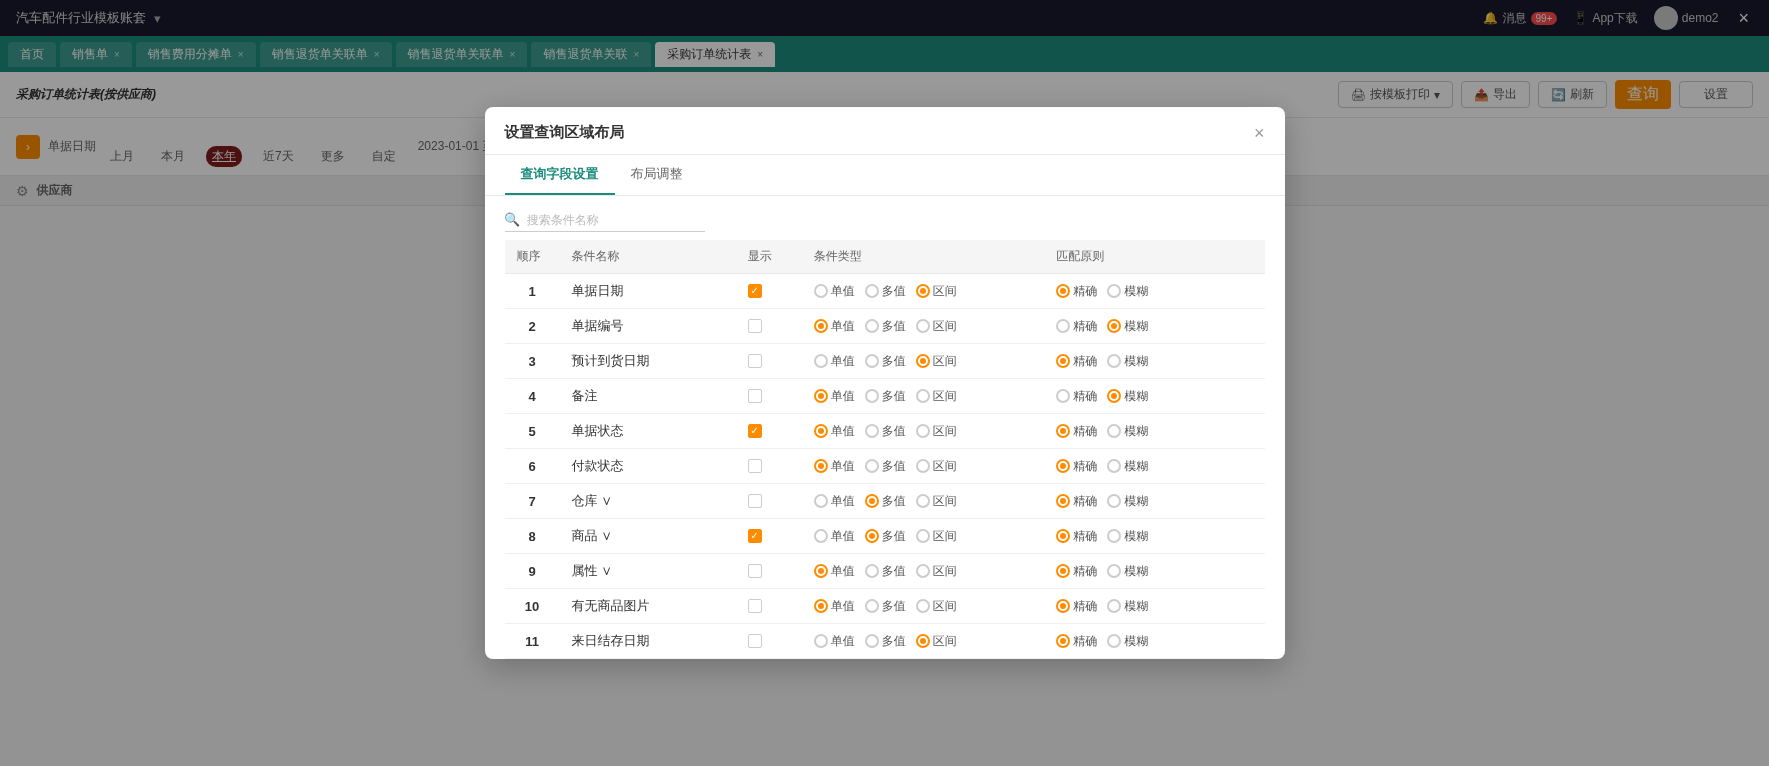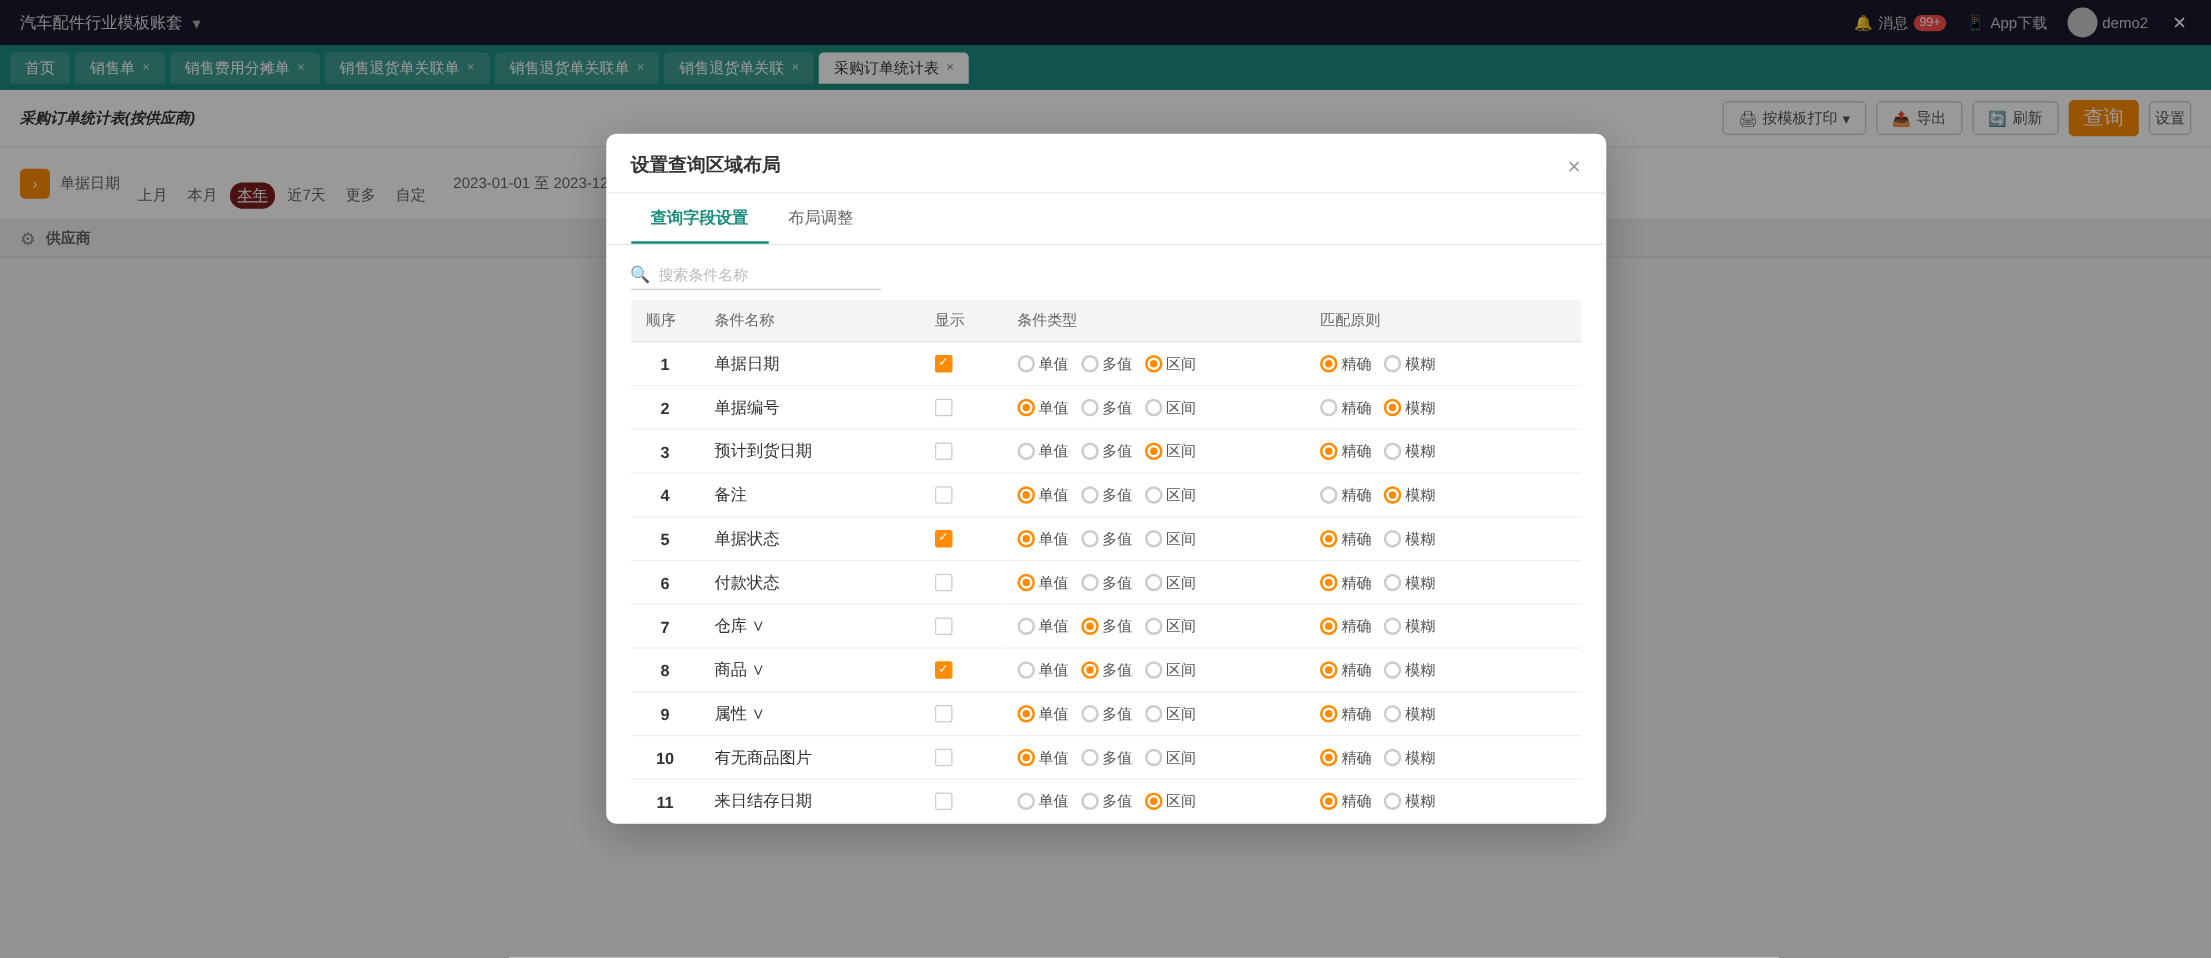--- a/index.html
+++ b/index.html
@@ -58,34 +58,34 @@
       padding: 8px 16px;
       display: flex;
       align-items: center;
       justify-content: space-between;
       border-bottom: 1px solid #e8e8e8;
     }
     .page-title { font-size: 12px; font-weight: bold; color: #333; font-style: italic; }
     .header-actions { display: flex; align-items: center; gap: 8px; }
     .btn-outline { border: 1px solid #ccc; background: white; padding: 4px 12px; border-radius: 4px; cursor: pointer; font-size: 12px; color: #555; display: flex; align-items: center; gap: 4px; }
     .btn-primary { background: #ff8c00; color: white; border: none; padding: 4px 12px; border-radius: 4px; cursor: pointer; font-size: 16px; }
-    .btn-secondary { background: white; border: 1px solid #ccc; color: #555; padding: 4px 4px; border-radius: 4px; cursor: pointer; font-size: 12px; }
+    .btn-secondary { background: white; border: 1px solid #ccc; color: #555; padding: 4px 24px; border-radius: 4px; cursor: pointer; font-size: 12px; }
 
     
     .filter-bar {
       background: white;
       padding: 8px 16px;
       display: flex;
       align-items: center;
       gap: 8px;
       border-bottom: 1px solid #e8e8e8;
     }
     .filter-toggle { background: #ff8c00; color: white; border: none; width: 24px; height: 24px; border-radius: 4px; cursor: pointer; font-size: 12px; }
     .filter-label { font-size: 12px; color: #666; }
-    .date-chips { display: flex; gap: 4px; align-items: flex-start; margin-top: 20px; }
+    .date-chips { display: flex; gap: 15px; align-items: flex-start; margin-top: 20px; }
     .date-chip { font-size: 12px; color: #666; cursor: pointer; padding: 2px 6px; border-radius: 3px; }
     .date-chip.active { background: #7f1d1d; color: white; border-radius: 10px; text-decoration: underline; }
     .date-range { font-size: 12px; color: #666; margin-left: 8px; }
 
     
     .table-area {
       background: white;
       margin: 0;
     }
     .table-header-row {

